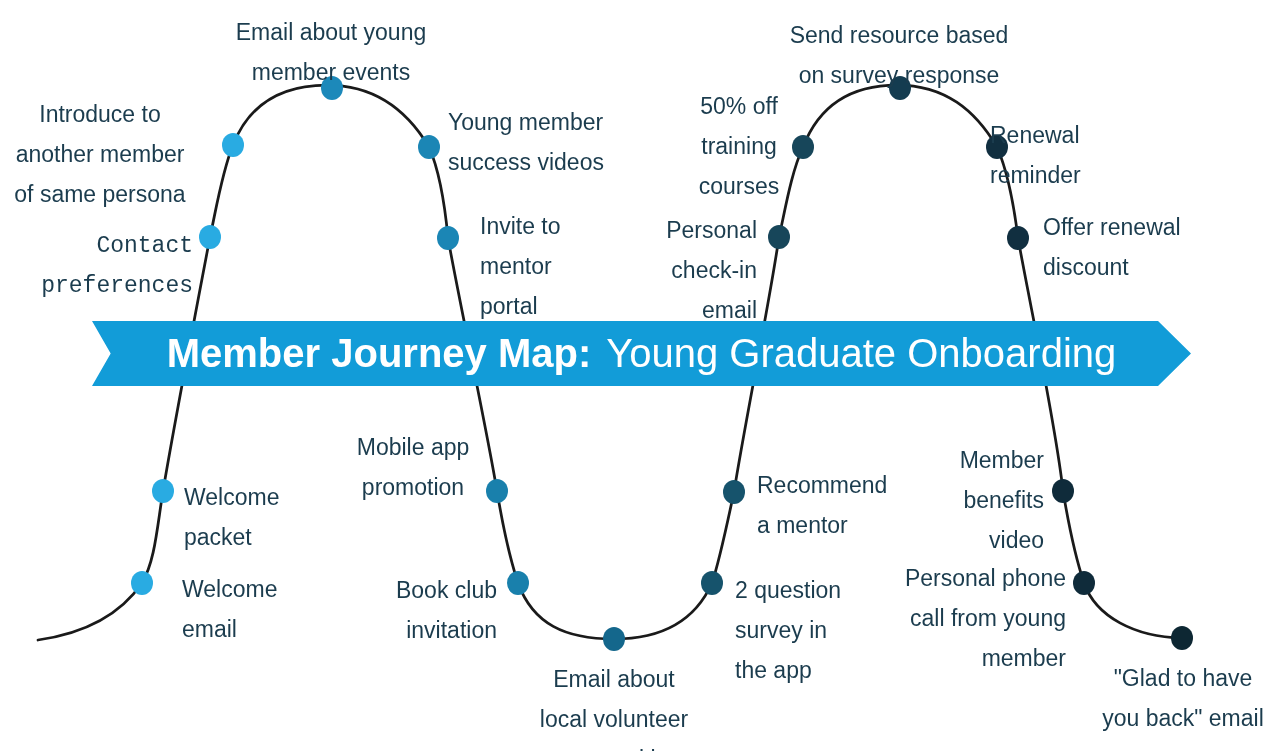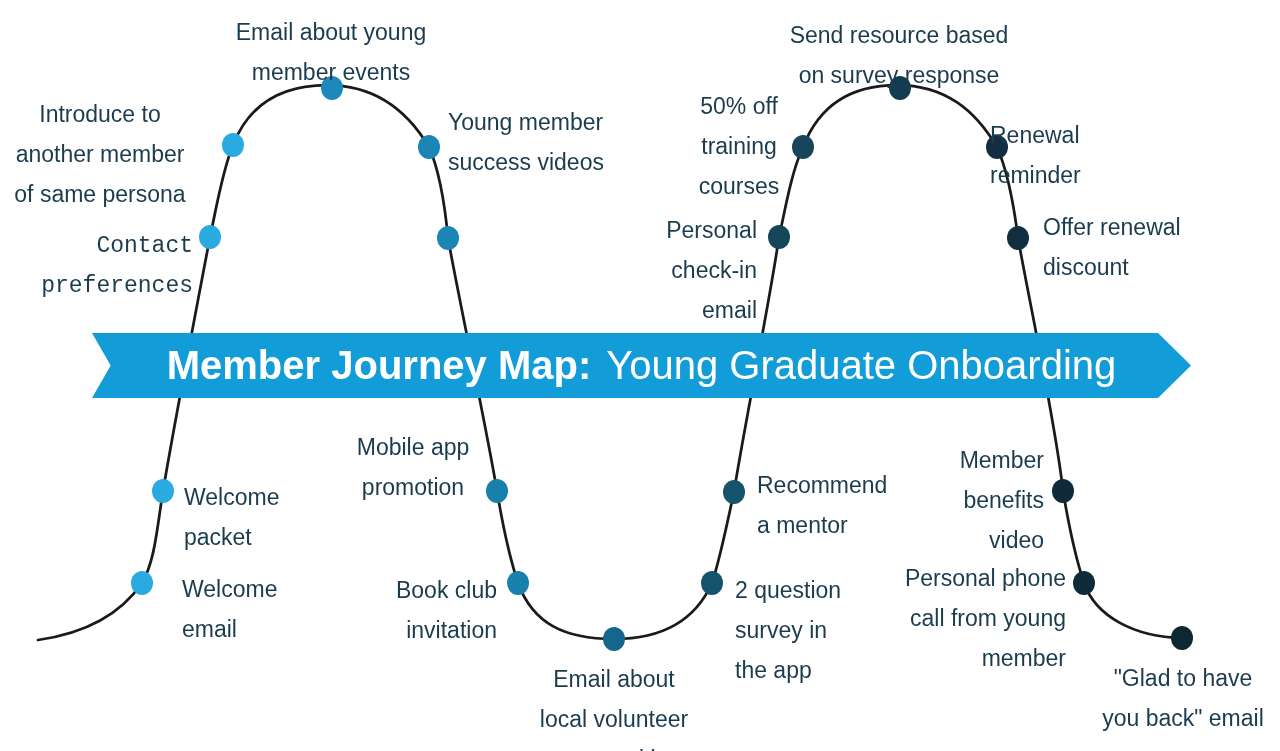--- a/index.html
+++ b/index.html
@@ -97,32 +97,33 @@
         <ellipse cx="803" cy="147" rx="11" ry="12" fill="#17465A"></ellipse>
         <ellipse cx="900" cy="88" rx="11" ry="12" fill="#143C50"></ellipse>
         <ellipse cx="997" cy="147" rx="11" ry="12" fill="#112F40"></ellipse>
         <ellipse cx="1018" cy="238" rx="11" ry="12" fill="#112F40"></ellipse>
         <ellipse cx="1063" cy="491" rx="11" ry="12" fill="#0F2B3A"></ellipse>
         <ellipse cx="1084" cy="583" rx="11" ry="12" fill="#0F2B3A"></ellipse>
         <ellipse cx="1182" cy="638" rx="11" ry="12" fill="#0D2733"></ellipse>
       </g>
   </svg>
 
-  <div class="banner" id="banner" style="background: rgb(18, 156, 216); color: rgb(255, 255, 255); margin-top: 12px;">
+  <div class="banner" id="banner" style="background: rgb(18, 156, 216); color: rgb(255, 255, 255);">
     <span class="banner-bold">Member Journey Map:</span>
     <span class="banner-regular">Young Graduate Onboarding</span>
   </div>
 
   <div class="labels-layer" id="labels" style="color: rgb(27, 60, 78);">
       <div class="step-label" style="top: 569px; left: 182px; text-align: left;">Welcome<br>email</div>
       <div class="step-label" style="top: 477px; left: 184px; text-align: left;">Welcome<br>packet</div>
       <div class="step-label" style="top: 226px; right: 1087px; text-align: right; font-family: Liberation Mono, monospace;">Contact<br>preferences</div>
       <div class="step-label" style="top: 94px; left: -60px; width: 320px; text-align: center;">Introduce to<br>another member<br>of same persona</div>
       <div class="step-label" style="top: 12px; left: 171px; width: 320px; text-align: center;">Email about young<br>member events</div>
       <div class="step-label" style="top: 102px; left: 448px; text-align: left;">Young member<br>success videos</div>
+      <div class="step-label" style="top: 206px; left: 480px; text-align: left;">Invite to<br>mentor<br>portal</div>
       <div class="step-label" style="top: 427px; left: 253px; width: 320px; text-align: center;">Mobile app<br>promotion</div>
       <div class="step-label" style="top: 570px; right: 783px; text-align: right;">Book club<br>invitation</div>
       <div class="step-label" style="top: 659px; left: 454px; width: 320px; text-align: center;">Email about<br>local volunteer<br>opportunities</div>
       <div class="step-label" style="top: 570px; left: 735px; text-align: left;">2 question<br>survey in<br>the app</div>
       <div class="step-label" style="top: 465px; left: 757px; text-align: left;">Recommend<br>a mentor</div>
       <div class="step-label" style="top: 210px; right: 523px; text-align: right;">Personal<br>check-in<br>email</div>
       <div class="step-label" style="top: 86px; left: 579px; width: 320px; text-align: center;">50% off<br>training<br>courses</div>
       <div class="step-label" style="top: 15px; left: 739px; width: 320px; text-align: center;">Send resource based<br>on survey response</div>
       <div class="step-label" style="top: 115px; left: 990px; text-align: left;">Renewal<br>reminder</div>
       <div class="step-label" style="top: 207px; left: 1043px; text-align: left;">Offer renewal<br>discount</div>

